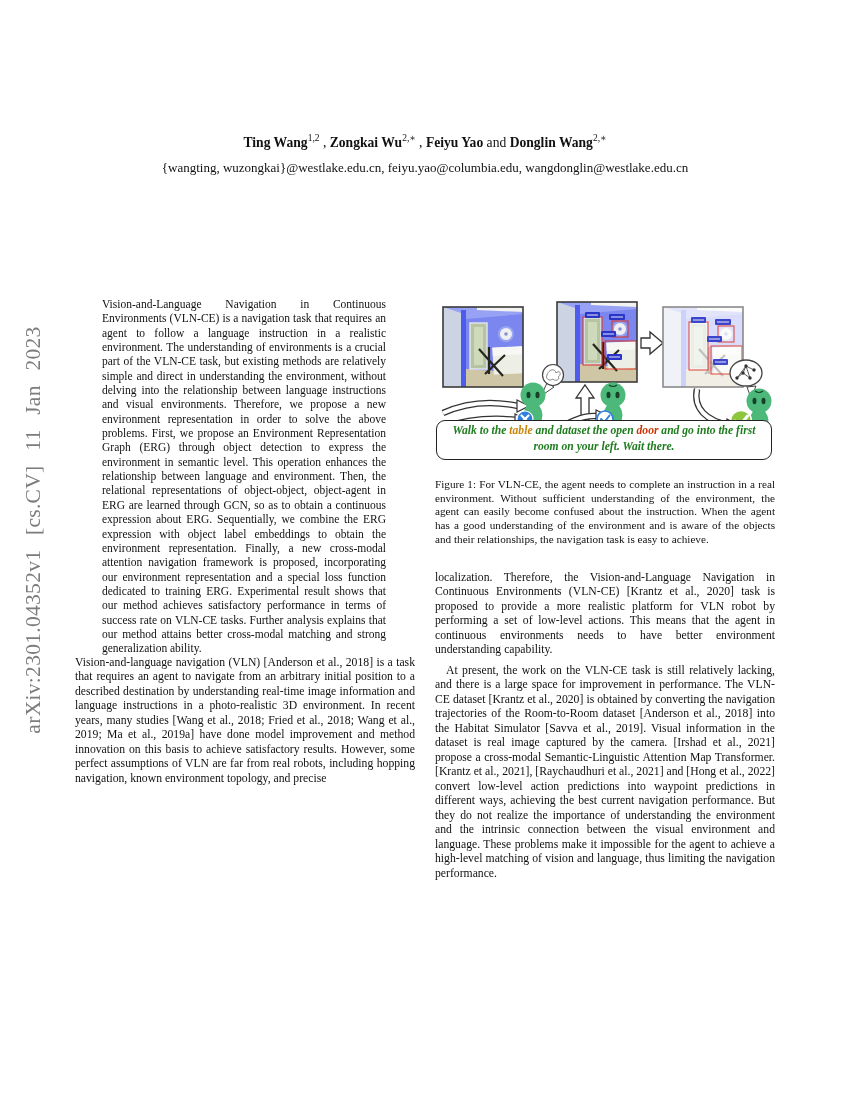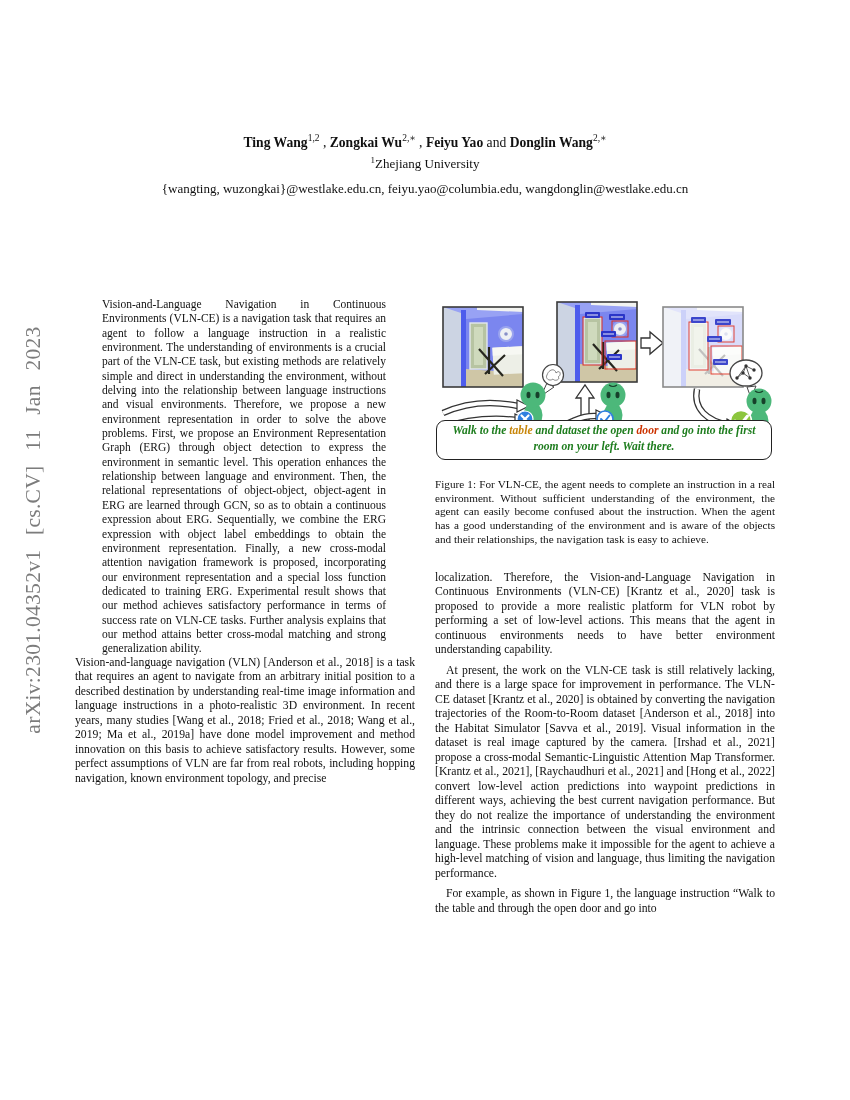--- a/index.html
+++ b/index.html
@@ -50,21 +50,20 @@
 
 <div class="arxiv-strip">arXiv:2301.04352v1 [cs.CV] 11 Jan 2023</div>
 
 <div class="header">
   <div class="author-line">
     <span><span class="nm">Ting Wang</span><sup>1,2</sup><span class="sep"> ,  </span></span>
     <span><span class="nm">Zongkai Wu</span><sup>2,∗</sup><span class="sep"> ,  </span></span>
     <span><span class="nm">Feiyu Yao</span><sup></sup><span class="sep">  and  </span></span>
     <span><span class="nm">Donglin Wang</span><sup>2,∗</sup></span>
   </div>
-  <div class="affil"><sup>1</sup><span>Zhejiang University</span></div>
   <div class="emails">{wangting, wuzongkai}@westlake.edu.cn, feiyu.yao@columbia.edu, wangdonglin@westlake.edu.cn</div>
 </div>
 
 <div class="col col-left">
   <div class="abs-body">Vision-and-Language Navigation in Continuous Environments (VLN-CE) is a navigation task that requires an agent to follow a language instruction in a realistic environment. The understanding of environments is a crucial part of the VLN-CE task, but existing methods are relatively simple and direct in understanding the environment, without delving into the relationship between language instructions and visual environments. Therefore, we propose a new environment representation in order to solve the above problems. First, we propose an Environment Representation Graph (ERG) through object detection to express the environment in semantic level. This operation enhances the relationship between language and environment. Then, the relational representations of object-object, object-agent in ERG are learned through GCN, so as to obtain a continuous expression about ERG. Sequentially, we combine the ERG expression with object label embeddings to obtain the environment representation. Finally, a new cross-modal attention navigation framework is proposed, incorporating our environment representation and a special loss function dedicated to training ERG. Experimental result shows that our method achieves satisfactory performance in terms of success rate on VLN-CE tasks. Further analysis explains that our method attains better cross-modal matching and strong generalization ability.</div>
   <div class="para">Vision-and-language navigation (VLN) [Anderson et al., 2018] is a task that requires an agent to navigate from an arbitrary initial position to a described destination by understanding real-time image information and language instructions in a photo-realistic 3D environment. In recent years, many studies [Wang et al., 2018; Fried et al., 2018; Wang et al., 2019; Ma et al., 2019a] have done model improvement and method innovation on this basis to achieve satisfactory results. However, some perfect assumptions of VLN are far from real robots, including hopping navigation, known environment topology, and precise</div>
 </div>
 
 <div class="col col-right">
 
@@ -222,15 +221,14 @@
     <div class="instr-box" style="color:#1e7d1e;">
       <span>Walk to the </span><span style="color:#c8860a;">table</span><span> and dataset the open </span><span style="color:#cc3300;">door</span><span> and go into the first room on your left.  Wait there.</span>
     </div>
   </div>
 
   <div class="caption">Figure 1: For VLN-CE, the agent needs to complete an instruction in a real environment. Without sufficient understanding of the environment, the agent can easily become confused about the instruction. When the agent has a good understanding of the environment and is aware of the objects and their relationships, the navigation task is easy to achieve.</div>
 
   <div class="rc-body">
     <div class="para">localization. Therefore, the Vision-and-Language Navigation in Continuous Environments (VLN-CE) [Krantz et al., 2020] task is proposed to provide a more realistic platform for VLN robot by performing a set of low-level actions. This means that the agent in continuous environments needs to have better environment understanding capability.</div>
     <div class="para indent">At present, the work on the VLN-CE task is still relatively lacking, and there is a large space for improvement in performance. The VLN-CE dataset [Krantz et al., 2020] is obtained by converting the navigation trajectories of the Room-to-Room dataset [Anderson et al., 2018] into the Habitat Simulator [Savva et al., 2019]. Visual information in the dataset is real image captured by the camera. [Irshad et al., 2021] propose a cross-modal Semantic-Linguistic Attention Map Transformer. [Krantz et al., 2021], [Raychaudhuri et al., 2021] and [Hong et al., 2022] convert low-level action predictions into waypoint predictions in different ways, achieving the best current navigation performance. But they do not realize the importance of understanding the environment and the intrinsic connection between the visual environment and language. These problems make it impossible for the agent to achieve a high-level matching of vision and language, thus limiting the navigation performance.</div>
-    <div class="para indent">For example, as shown in Figure 1, the language instruction “Walk to the table and through the open door and go into</div>
   </div>
 </div>
 
 </body></html>

